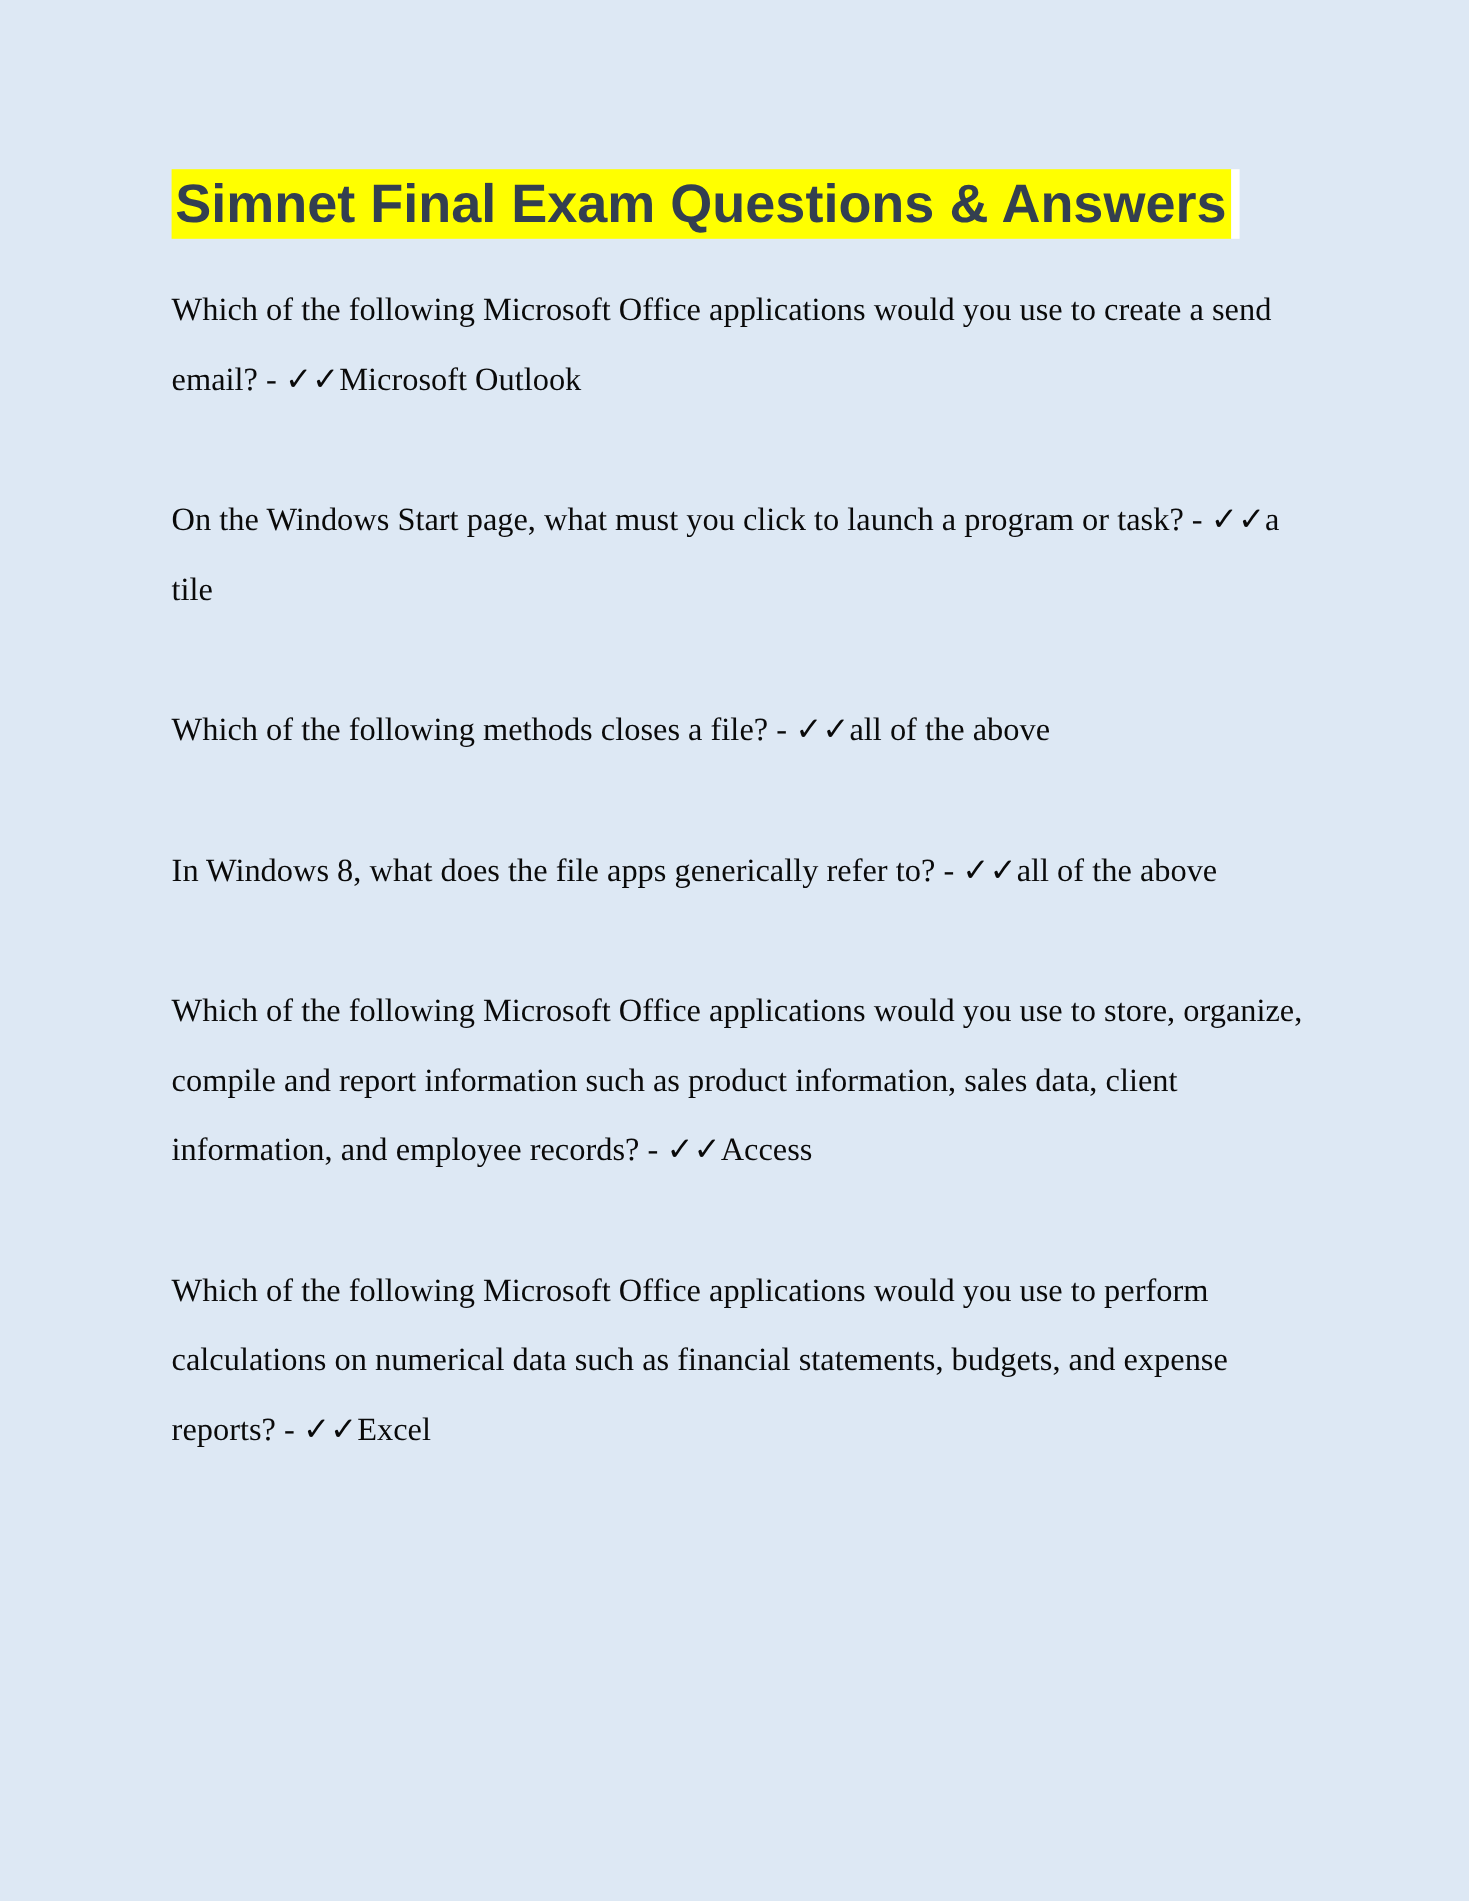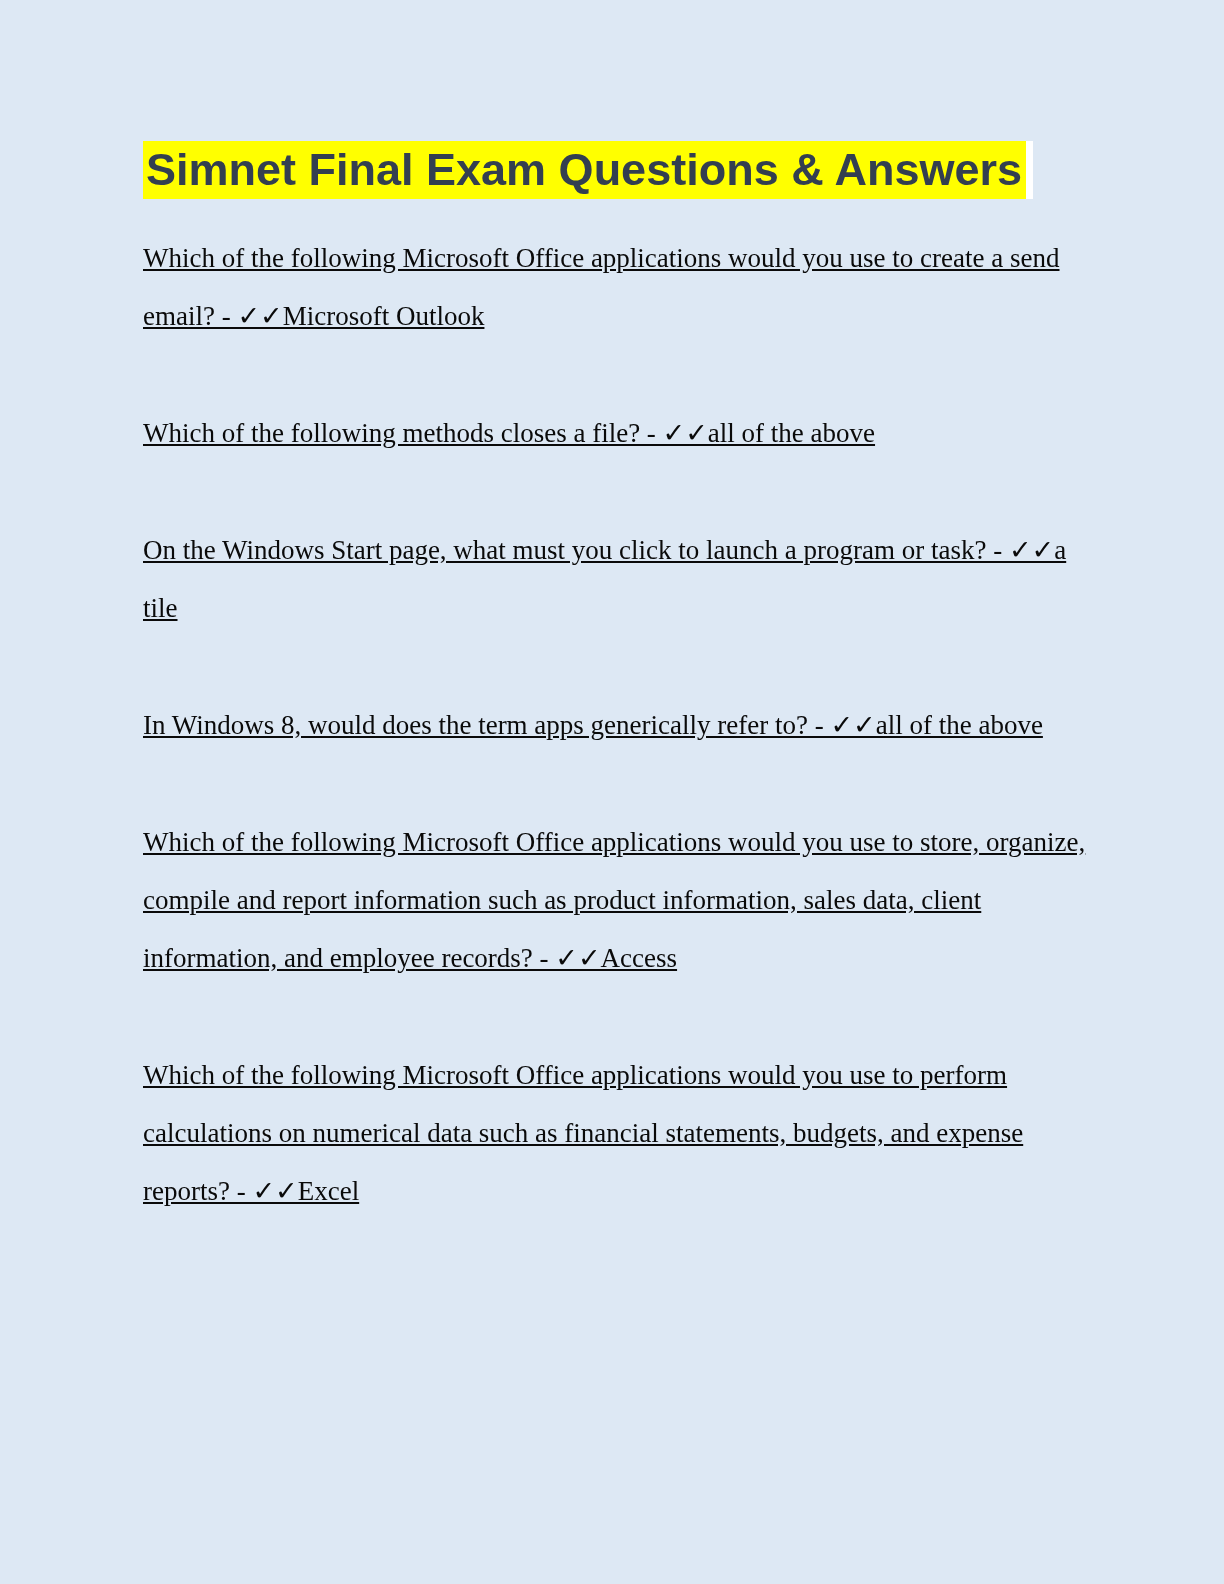--- a/index.html
+++ b/index.html
@@ -41,32 +41,31 @@
     vertical-align: bottom;
   }
   .qa-list {
     max-width: 960px;
   }
   .qa-item {
     margin: 0 0 59px 0;
     font-size: 27px;
     line-height: 58px;
     color: #0a0a0a;
-    text-decoration: underline;
   }
 </style>
 </head>
 <body>
 
 <div class="page">
 
   <h1 class="title-line"><span class="title-highlight"><span>Simnet Final Exam Questions &amp; Answers</span></span><span class="title-edge"></span></h1>
 
   <div class="qa-list">
     <p class="qa-item">Which of the following Microsoft Office applications would you use to create a send email? - ✓✓Microsoft Outlook</p>
+    <p class="qa-item">On the Windows Start page, what must you click to launch a program or task? - ✓✓a tile</p>
     <p class="qa-item">Which of the following methods closes a file? - ✓✓all of the above</p>
-    <p class="qa-item">On the Windows Start page, what must you click to launch a program or task? - ✓✓a tile</p>
-    <p class="qa-item">In Windows 8, would does the term apps generically refer to? - ✓✓all of the above</p>
+    <p class="qa-item">In Windows 8, what does the file apps generically refer to? - ✓✓all of the above</p>
     <p class="qa-item">Which of the following Microsoft Office applications would you use to store, organize, compile and report information such as product information, sales data, client information, and employee records? - ✓✓Access</p>
     <p class="qa-item">Which of the following Microsoft Office applications would you use to perform calculations on numerical data such as financial statements, budgets, and expense reports? - ✓✓Excel</p>
   </div>
 
 </div>
 
 </body></html>

